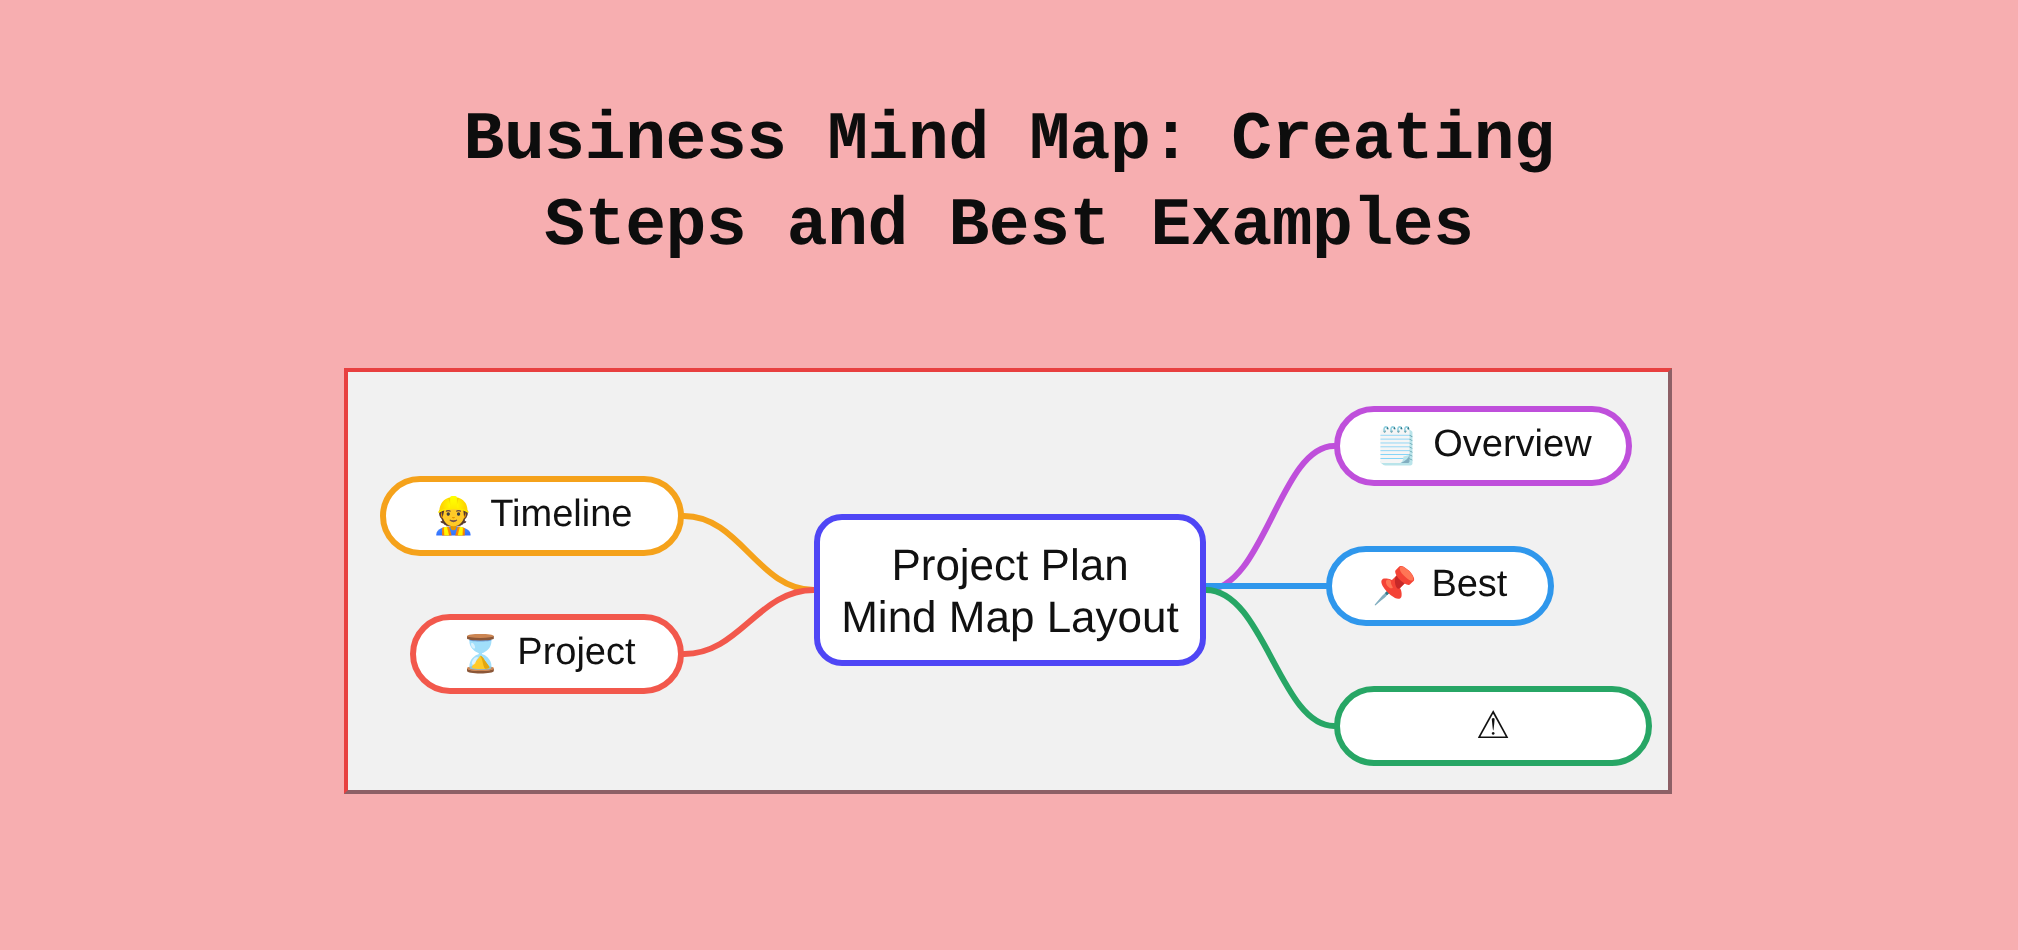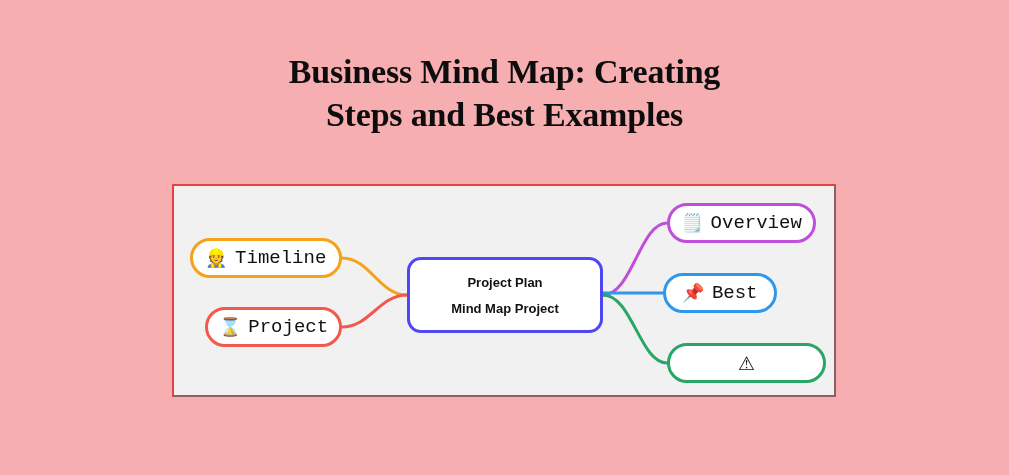--- a/index.html
+++ b/index.html
@@ -14,21 +14,21 @@
     overflow: hidden;
     position: relative;
   }
 
   #page-title {
     position: absolute;
     left: 0;
     top: 50px;
     width: 1009px;
     text-align: center;
-    font-family: Liberation Serif, serif;
+    font-family: Liberation Mono, monospace;
     font-size: 34px;
     font-weight: bold;
     line-height: 43px;
     color: #0d0d0d;
     letter-spacing: -0.2px;
     white-space: pre-line;
   }
 
   #mindmap-frame {
     position: absolute;
@@ -68,38 +68,37 @@
 
   .node .node-icon {
     font-size: 18px;
     line-height: 1;
     display: inline-block;
   }
 
   .node .node-label {
     font-size: 19px;
     line-height: 1.1;
-    font-family: Liberation Mono, monospace;
   }
 
   
   #node-central {
     left: 233px;
     top: 71px;
     width: 196px;
     height: 76px;
     border: 3px solid #4f46f5;
     border-radius: 14px;
     flex-direction: column;
     gap: 1px;
     justify-content: center;
   }
   #node-central .central-line {
-    font-size: 13px;
-    font-weight: bold;
+    font-size: 22px;
+    font-weight: normal;
     line-height: 25px;
     color: #111111;
     text-align: center;
   }
 
   
   .branch {
     border-width: 3px;
     border-style: solid;
     border-radius: 999px;
@@ -160,21 +159,21 @@
 
     <path d="M429,109 C458,109 466,37 493,37" fill="none" stroke="#bf4fdb" stroke-width="3" stroke-linecap="round"></path>
 
     <path d="M429,107 L489,107" fill="none" stroke="#2f97ec" stroke-width="3" stroke-linecap="round"></path>
 
     <path d="M429,109 C458,109 466,177 493,177" fill="none" stroke="#27a665" stroke-width="3" stroke-linecap="round"></path>
   </svg>
 
   <div class="node" id="node-central">
     <div class="central-line">Project Plan</div>
-    <div class="central-line">Mind Map Project</div>
+    <div class="central-line">Mind Map Layout</div>
   </div>
 
   <div class="node branch" id="node-resources">
     <span class="node-icon">👷</span>
     <span class="node-label">Timeline</span>
   </div>
 
   <div class="node branch" id="node-timeline">
     <span class="node-icon">⌛</span>
     <span class="node-label">Project</span>

